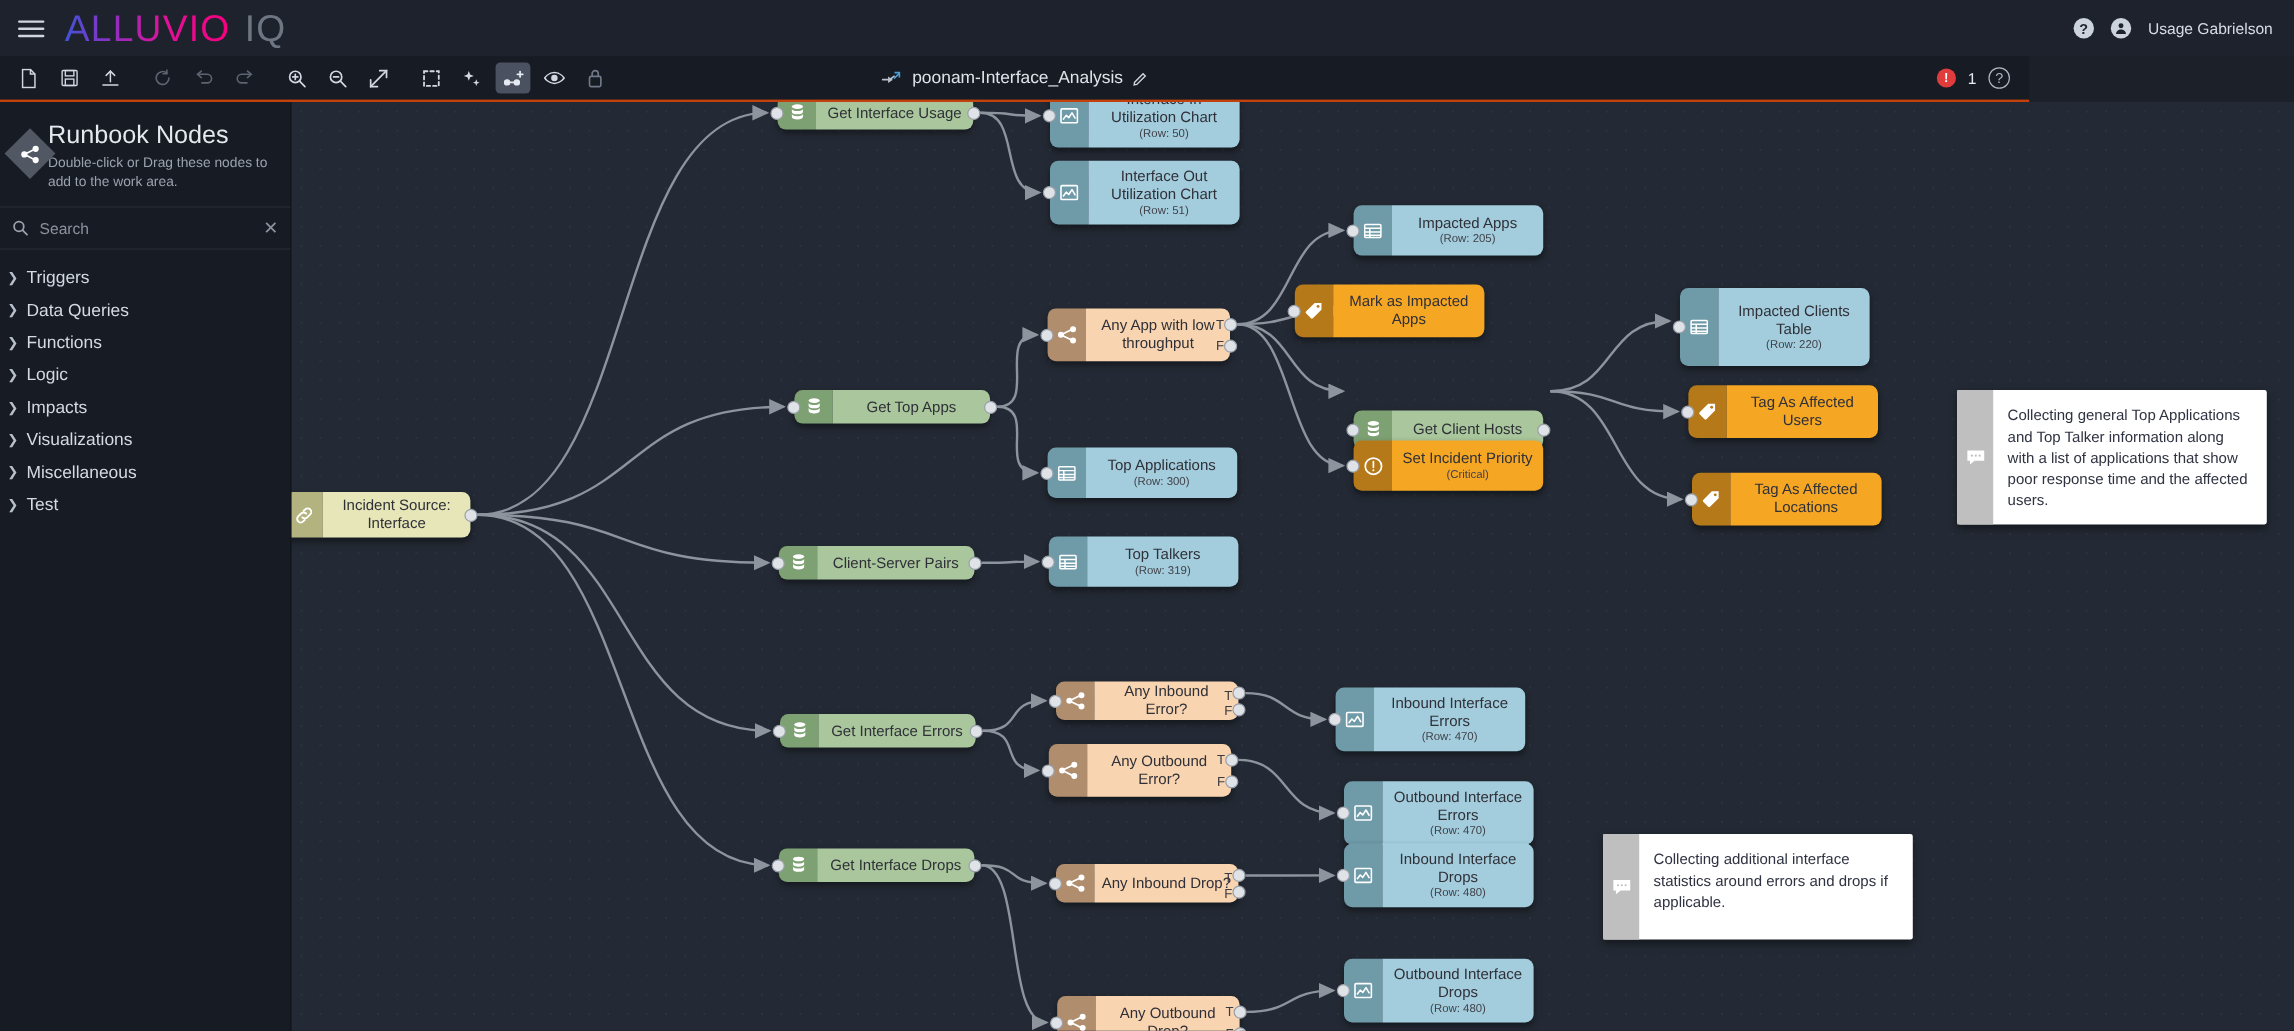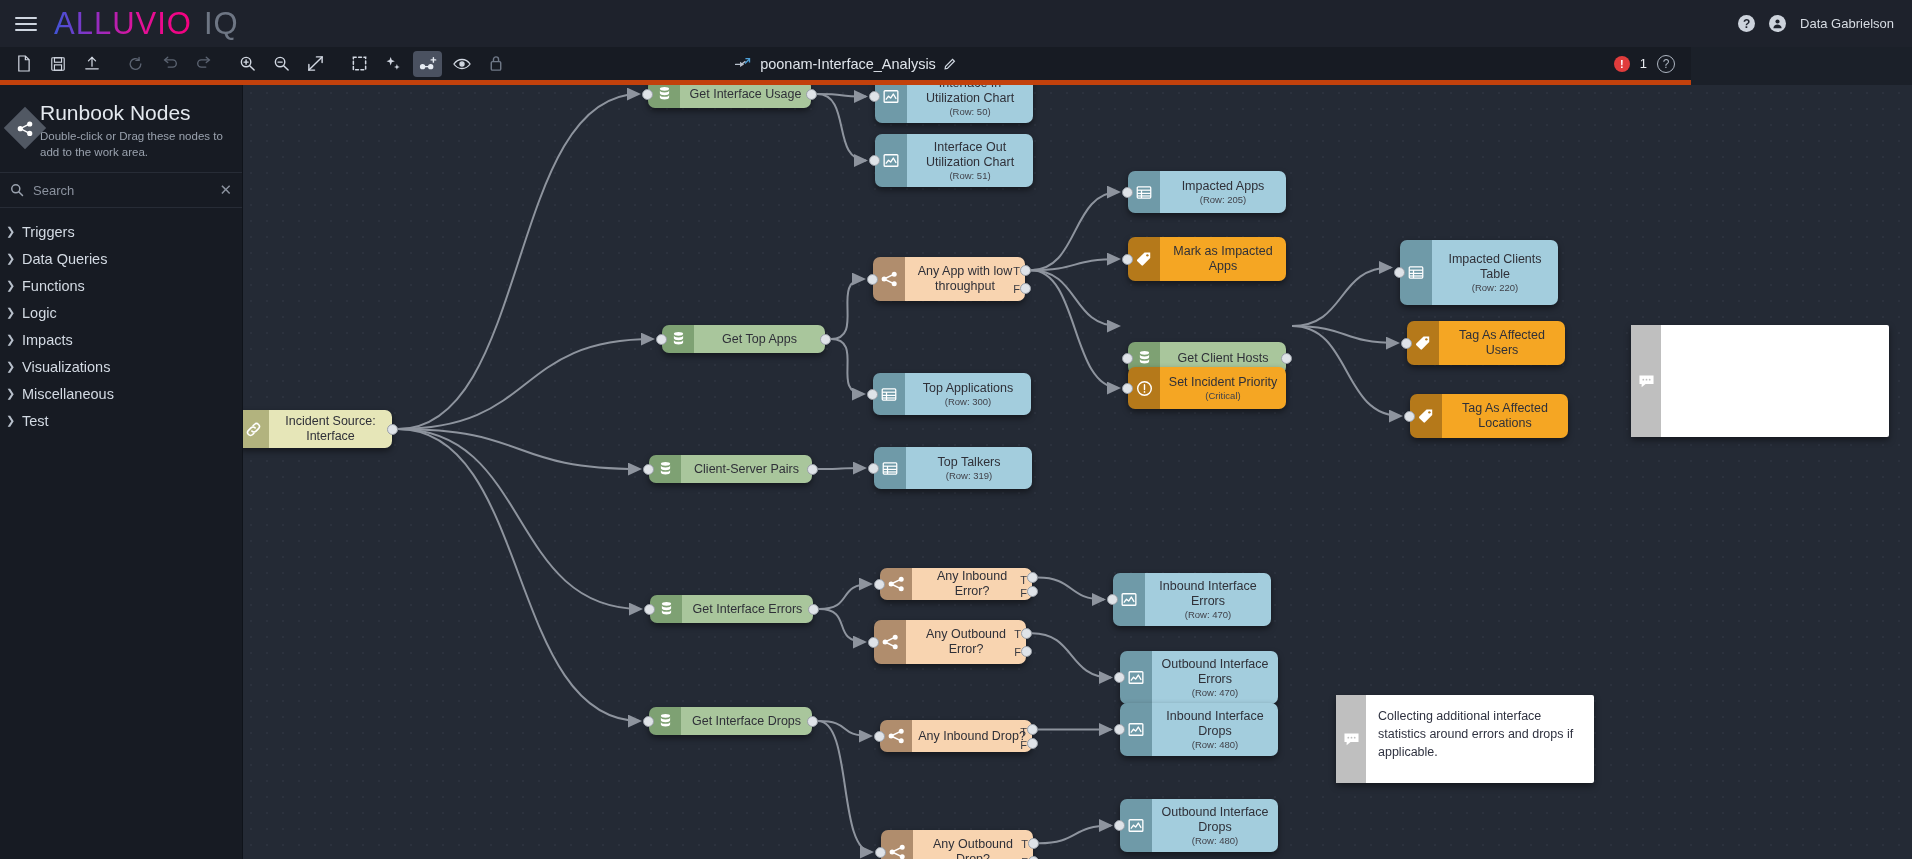--- a/index.html
+++ b/index.html
@@ -36,21 +36,21 @@
   .circ-ico {
      width:17px;height:17px;border-radius:50%;background:#cdd3dc;color:#1e222c;
      font-size:12px;display:flex;align-items:center;justify-content:center;font-weight:bold;
      cursor:pointer;
   }
   .username { font-size:13px; color:#d7dce3; }
 
   
   .toolbar {
      position:absolute; left:0; top:47px; width:1691px; height:38px;
-     background:#171b23; border-bottom:5px solid #c2410c;
+     background:#171b23; border-bottom:2px solid #c2410c;
      display:flex; align-items:center;
   }
   .tbtn { width:29px;height:26px;margin-left:5px;display:flex;align-items:center;
      justify-content:center;border-radius:4px;cursor:pointer;color:#d2d8e2;}
   .tbtn:first-child{ margin-left:9px;}
   .tbtn.dim { color:#5c6472; }
   .tbtn.active { background:#4a5160; }
   .tb-sep { width:10px; }
   .title-wrap {
      position:absolute; left:50%; transform:translateX(-50%);
@@ -152,21 +152,21 @@
   <div class="brand">ALLUVIO</div>
   <div class="brand-iq">IQ</div>
   <div class="top-right">
     <div class="circ-ico">?</div>
     <div class="circ-ico">
       <svg width="11" height="11" viewBox="0 0 16 16" fill="#1e222c">
           <circle cx="8" cy="5" r="3"></circle>
           <path d="M2 15c0-3.3 2.7-5.5 6-5.5s6 2.2 6 5.5z"></path>
         </svg>
     </div>
-    <div class="username">Data Gabrielson</div>
+    <div class="username">Usage Gabrielson</div>
   </div>
 </div>
 
 <div class="toolbar">
   <div class="tbtn">
     <svg width="15" height="17" viewBox="0 0 16 18" fill="none" stroke="#d2d8e2" stroke-width="1.3">
         <path d="M3 1h7l4 4v12H3z"></path>
         <path d="M10 1v4h4"></path>
       </svg>
     </div>
@@ -485,21 +485,21 @@
             <line x1="1.4" y1="11.9" x2="16.6" y2="11.9"></line>
             <line x1="6.2" y1="5.4" x2="6.2" y2="14.2"></line>
           </svg>
         </div>
         <div class="body">
           <div class="lbl">Impacted Apps</div>
           <div class="sub">(Row: 205)</div>
         </div>
         <div class="port in"></div>
       </div>
-      <div class="node n-orange" style="left: 885px; top: 152px; width: 158px; height: 44px;">
+      <div class="node n-orange" style="left: 836px; top: 152px; width: 158px; height: 44px;">
         <div class="ico">
           <svg width="16" height="16" viewBox="0 0 18 18" fill="#fff">
             <path d="M9.6 1.6H16v6.4l-8.1 8.1a1.2 1.2 0 0 1-1.7 0L1.5 11.4a1.2 1.2 0 0 1 0-1.7z"></path>
             <circle cx="12.8" cy="4.9" r="1.35" fill="#b5791a"></circle>
           </svg>
         </div>
         <div class="body">
           <div class="lbl">Mark as Impacted<br>Apps</div>
         </div>
         <div class="port in"></div>
@@ -762,20 +762,21 @@
   <div id="note-layer">
       <div class="note" style="left: 1388px; top: 240px; width: 258px; height: 112px;">
         <div class="strip">
           <svg width="17" height="15" viewBox="0 0 18 16" fill="#fff">
             <path d="M1.5 1.5h15v9.2h-8.5L3.8 14V10.7H1.5z"></path>
             <circle cx="5.6" cy="6.1" r="0.95" fill="#bfbfbf"></circle>
             <circle cx="9" cy="6.1" r="0.95" fill="#bfbfbf"></circle>
             <circle cx="12.4" cy="6.1" r="0.95" fill="#bfbfbf"></circle>
           </svg>
         </div>
+        <div class="txt">Collecting general Top Applications and Top Talker information along with a list of applications that show poor response time and the affected users.</div>
       </div>
       <div class="note" style="left: 1093px; top: 610px; width: 258px; height: 88px;">
         <div class="strip">
           <svg width="17" height="15" viewBox="0 0 18 16" fill="#fff">
             <path d="M1.5 1.5h15v9.2h-8.5L3.8 14V10.7H1.5z"></path>
             <circle cx="5.6" cy="6.1" r="0.95" fill="#bfbfbf"></circle>
             <circle cx="9" cy="6.1" r="0.95" fill="#bfbfbf"></circle>
             <circle cx="12.4" cy="6.1" r="0.95" fill="#bfbfbf"></circle>
           </svg>
         </div>

